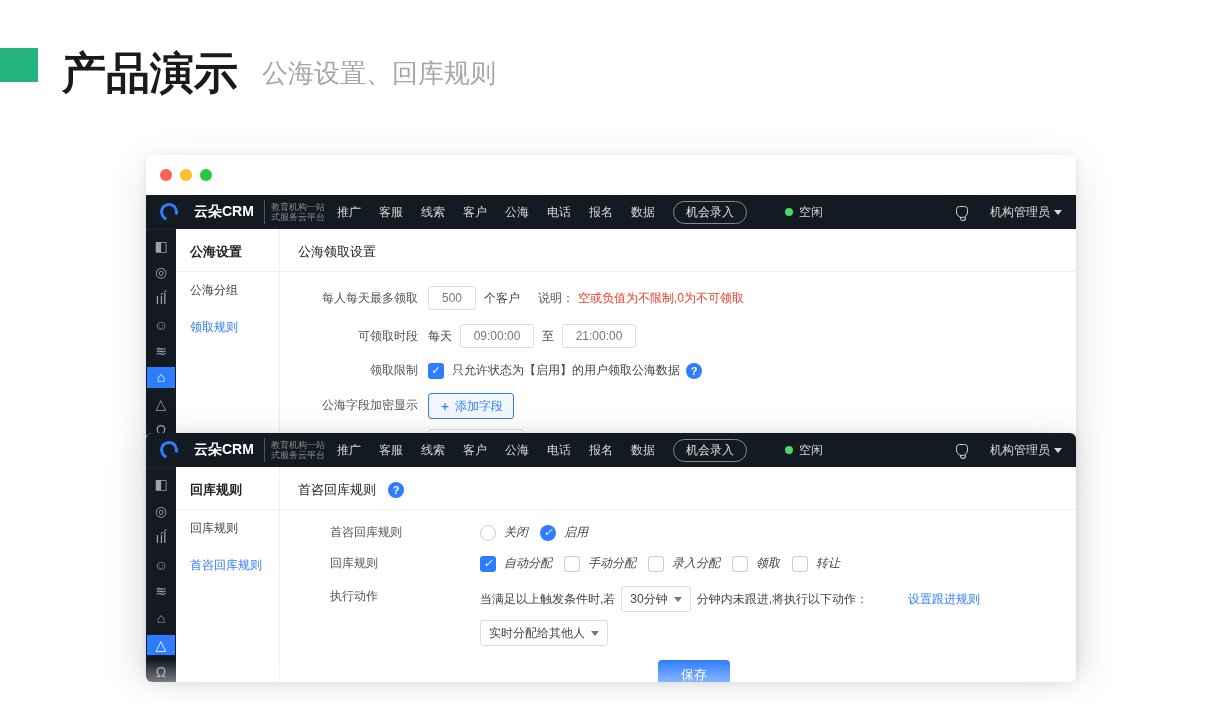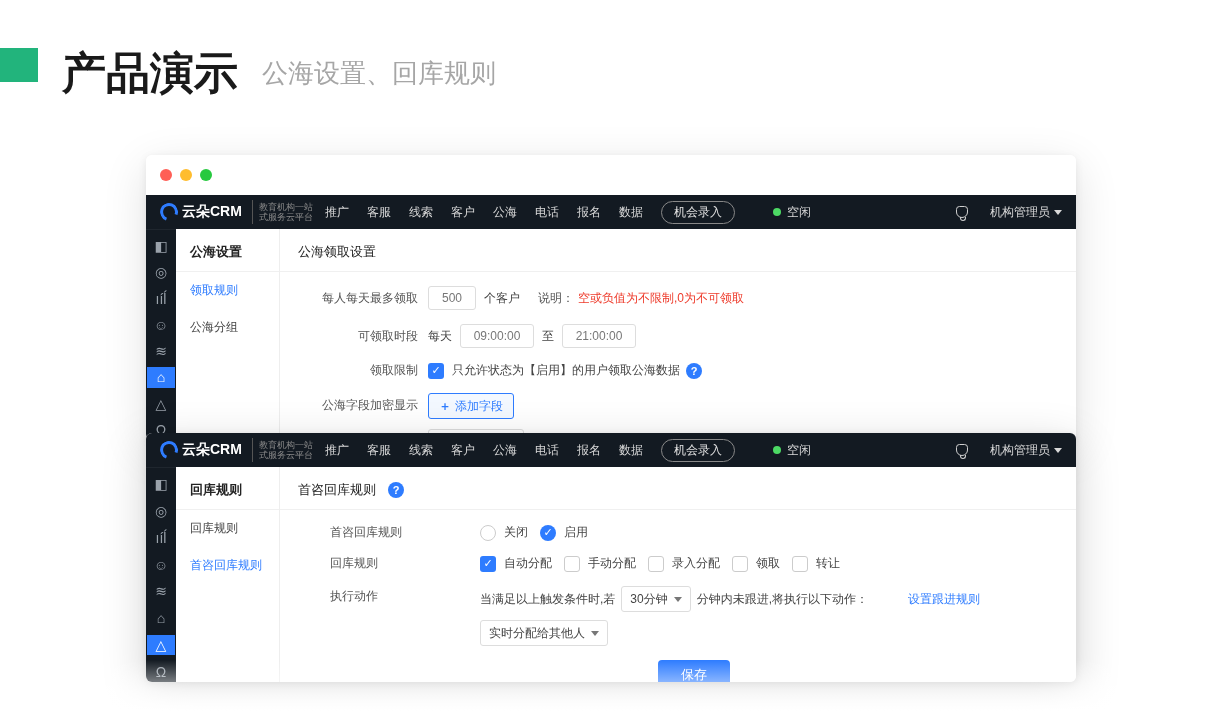--- a/index.html
+++ b/index.html
@@ -20,21 +20,21 @@
   
   .fade { position:absolute; left:0; right:0; bottom:0; height:60px; background:linear-gradient(to bottom, rgba(255,255,255,0), #ffffff 85%); pointer-events:none; }
 
   
   .mac-bar { height:40px; background:#fff; display:flex; align-items:center; padding-left:14px; gap:8px; }
   .dot { width:12px; height:12px; border-radius:50%; }
   .dot.red{background:#ff5f56;} .dot.yellow{background:#ffbd2e;} .dot.green{background:#27c93f;}
 
   
   .topnav { height:34px; background:#131a22; display:flex; align-items:center; color:#d9d9d9; font-size:12px; padding:0 14px; }
-  .logo { display:flex; align-items:center; gap:4px; color:#fff; font-weight:600; font-size:14px; margin-right:4px;}
+  .logo { display:flex; align-items:center; gap:16px; color:#fff; font-weight:600; font-size:14px; margin-right:4px;}
   .logo-swirl { width:18px; height:18px; border:3px solid #2e7cff; border-bottom-color:transparent; border-radius:50%; transform:rotate(-25deg); }
   .logo-tag { border-left:1px solid #555; color:#8a8a8a; font-size:9px; line-height:10px; padding:2px 0 2px 6px; margin-left:6px; margin-right:12px;}
   .nav-items { display:flex; gap:18px; }
   .nav-item { color:#d9d9d9; }
   .nav-btn { border:1px solid #888; border-radius:14px; padding:2px 12px; color:#e2e2e2; margin-left:18px; }
   .status-dot { width:8px;height:8px;border-radius:50%;background:#4cd964; margin-left:38px; }
   .status-text { margin-left:6px; color:#d9d9d9;}
   .spacer { flex:1; }
   .bell { width:12px;height:12px; border:1.5px solid #cfcfcf; border-radius:4px 4px 7px 7px; position:relative; }
   .bell::after{content:'';position:absolute;left:3px;bottom:-4px;width:4px;height:3px;border:1.5px solid #cfcfcf;border-top:none;border-radius:0 0 4px 4px;}
@@ -73,21 +73,21 @@
   .tag { display:inline-flex;align-items:center;border:1px solid #ddd;border-radius:3px;height:26px;padding:0 10px;font-size:12px;color:#666;gap:6px;}
   .tag .x{color:#999;font-weight:700;}
   .tag .bars{font-weight:700;color:#888;}
 
   .select { display:inline-flex;align-items:center;border:1px solid #ddd;border-radius:3px;height:26px;padding:0 8px;font-size:12px;color:#444;gap:6px;background:#fff;}
   .sel-caret{width:0;height:0;border-left:4px solid transparent;border-right:4px solid transparent;border-top:5px solid #777;}
   .link-blue{ color:#2e7cff; margin-left:40px; }
 
   .btn-primary { background:#2e7cff;color:#fff;border:none;border-radius:4px;height:30px;width:72px;font-size:13px;display:flex;align-items:center;justify-content:center;margin:10px auto 0 auto;}
 
-  .radio-label{display:inline-flex;align-items:center;margin-right:12px;}
+  .radio-label{display:inline-flex;align-items:center;margin-right:12px;font-style:italic;}
 
 </style>
 </head>
 <body>
 <div class="page">
 
 <div class="green-block"></div>
 <div class="title-band">
   <span class="title-main">产品演示</span>
   <span class="title-sub">公海设置、回库规则</span>
@@ -135,22 +135,22 @@
       <span class="rail-ico">◎</span>
       <span class="rail-ico">ıíĺ</span>
       <span class="rail-ico">☺</span>
       <span class="rail-ico">≋</span>
       <span class="rail-ico active">⌂</span>
       <span class="rail-ico">△</span>
       <span class="rail-ico">Ω</span>
     </div>
     <div class="sidebar">
       <div class="sidebar-title">公海设置</div>
+      <div class="sidebar-item">公海分组</div>
       <div class="sidebar-item active">领取规则</div>
-      <div class="sidebar-item">公海分组</div>
     </div>
     <div class="content">
       <div class="content-header">
         <span>公海领取设置</span>
       </div>
       <div class="form">
         <div class="form-row">
           <span class="form-label">每人每天最多领取</span>
           <input class="inp sm" value="500" style="">
           <span class="unit">个客户</span>

